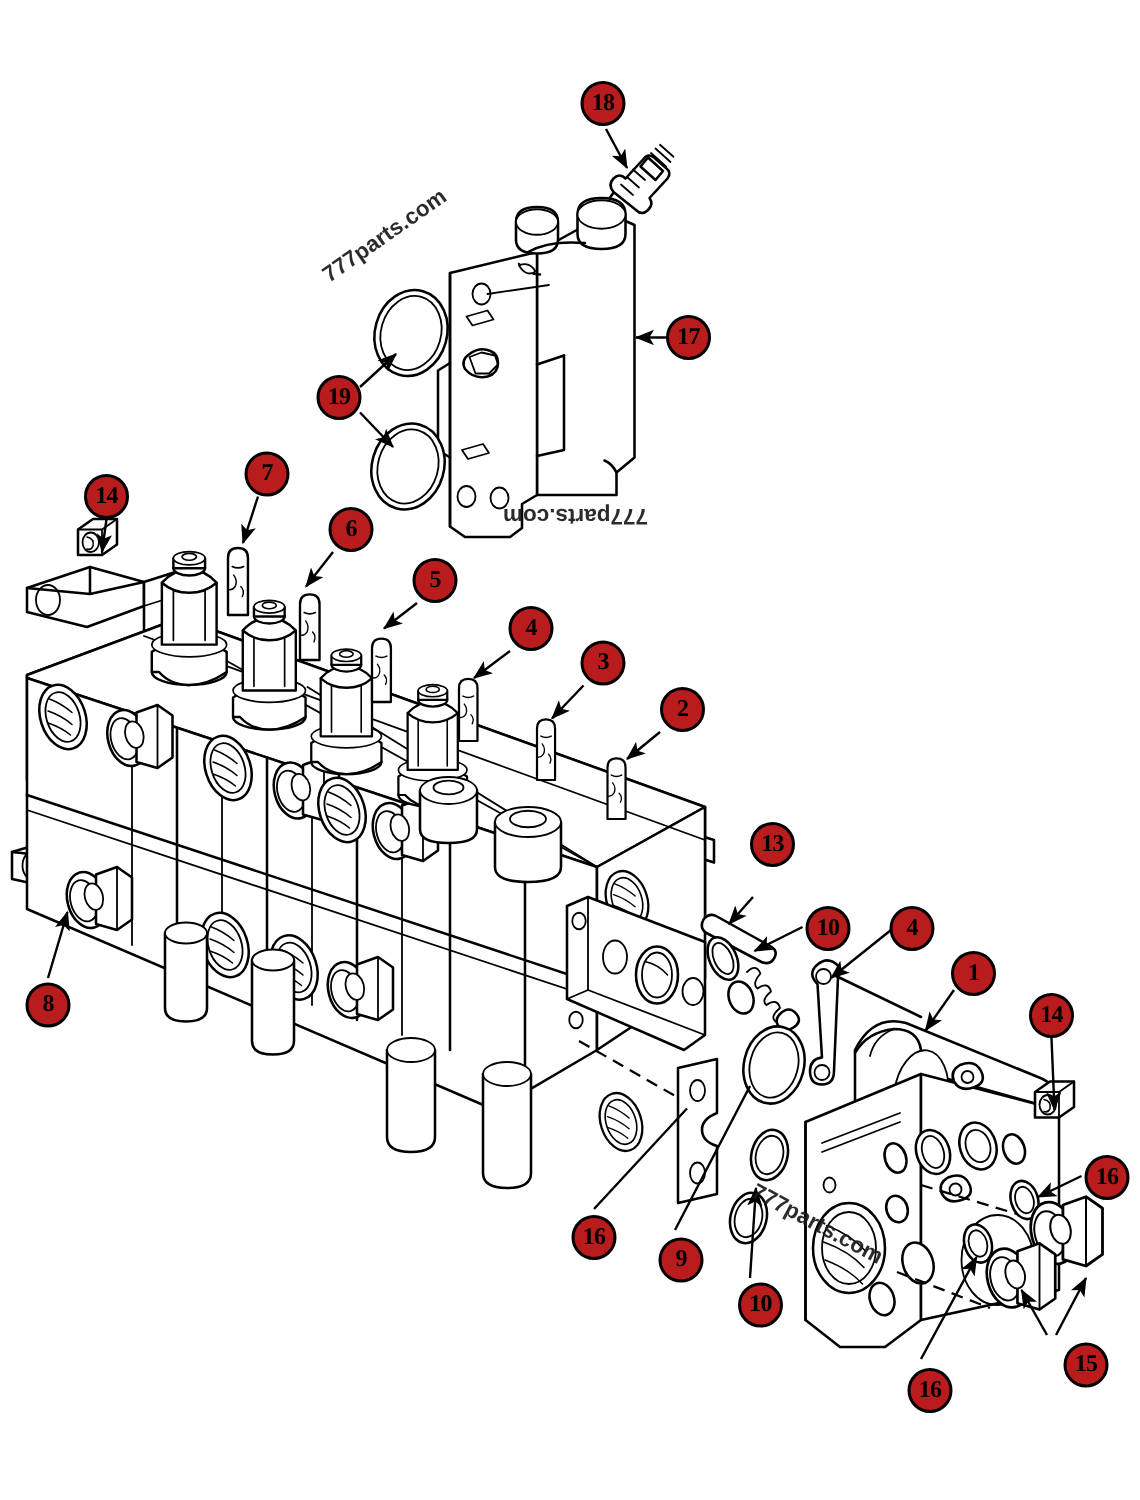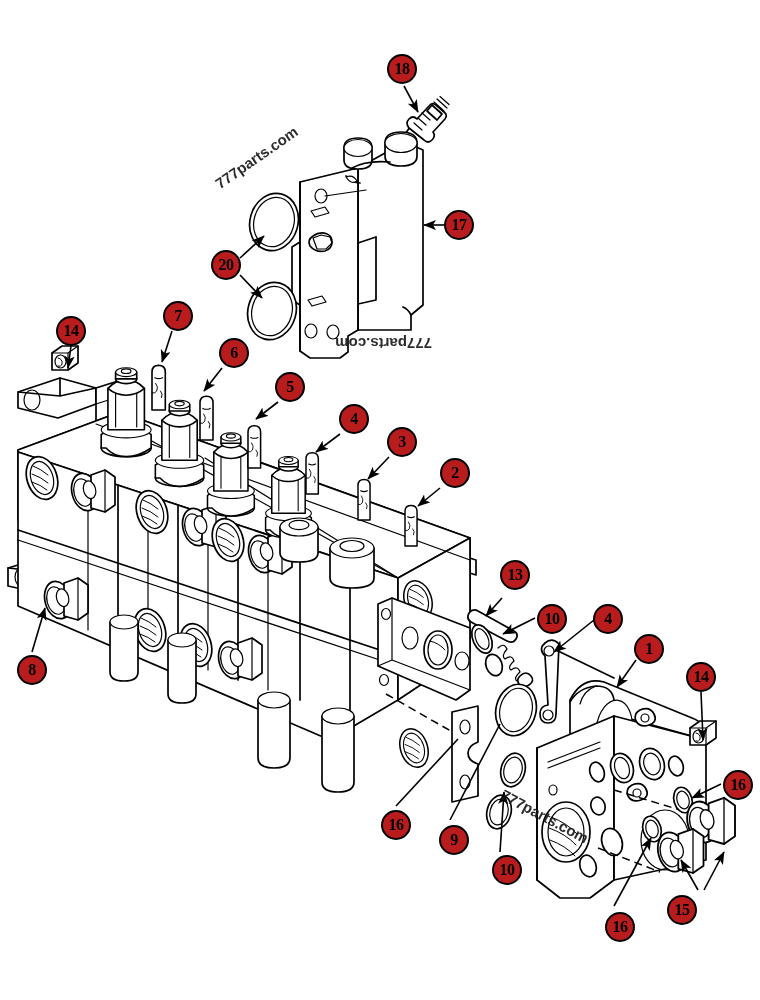--- a/index.html
+++ b/index.html
@@ -417,34 +417,34 @@
   </div>
   <div class="wm" style="left:432px;top:352px;transform:rotate(180deg);transform-origin:left top;">
     <span>777parts.com</span>
   </div>
   <div class="wm" style="left:506px;top:786px;transform:rotate(28deg);transform-origin:left top;">
     <span>777parts.com</span>
   </div>
 
   <div class="callout" style="left:387px;top:54px;">18</div>
   <div class="callout" style="left:444px;top:210px;">17</div>
-  <div class="callout" style="left:211px;top:250px;">20</div>
+  <div class="callout" style="left:211px;top:250px;">19</div>
   <div class="callout" style="left:56px;top:316px;">14</div>
   <div class="callout" style="left:163px;top:301px;">7</div>
   <div class="callout" style="left:219px;top:338px;">6</div>
   <div class="callout" style="left:275px;top:372px;">5</div>
   <div class="callout" style="left:339px;top:404px;">4</div>
   <div class="callout" style="left:387px;top:427px;">3</div>
   <div class="callout" style="left:440px;top:458px;">2</div>
   <div class="callout" style="left:17px;top:655px;">8</div>
-  <div class="callout" style="left:500px;top:560px;">13</div>
+  <div class="callout" style="left:500px;top:548px;">13</div>
   <div class="callout" style="left:537px;top:604px;">10</div>
   <div class="callout" style="left:593px;top:604px;">4</div>
   <div class="callout" style="left:634px;top:634px;">1</div>
   <div class="callout" style="left:686px;top:662px;">14</div>
   <div class="callout" style="left:723px;top:770px;">16</div>
   <div class="callout" style="left:381px;top:810px;">16</div>
   <div class="callout" style="left:439px;top:825px;">9</div>
   <div class="callout" style="left:492px;top:855px;">10</div>
   <div class="callout" style="left:605px;top:912px;">16</div>
-  <div class="callout" style="left:667px;top:895px;">15</div>
+  <div class="callout" style="left:709px;top:895px;">15</div>
 
 </div>
 
 </body></html>

